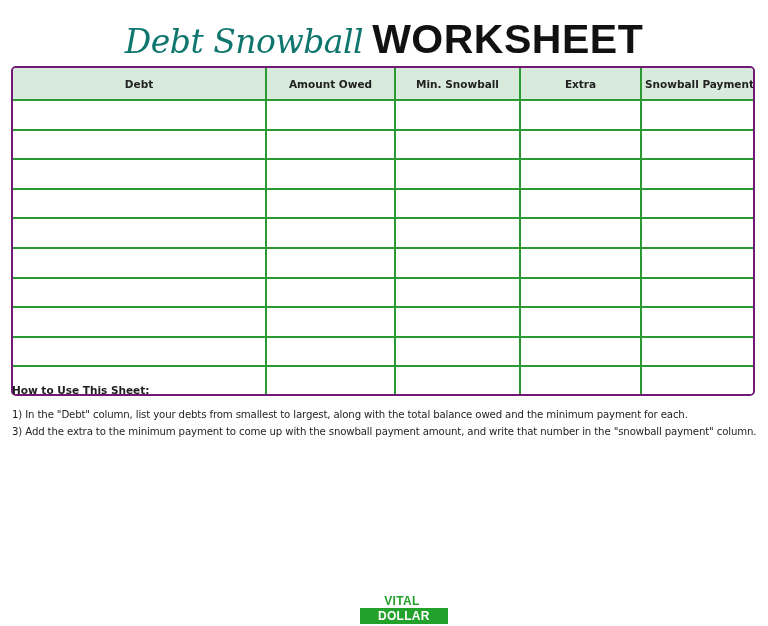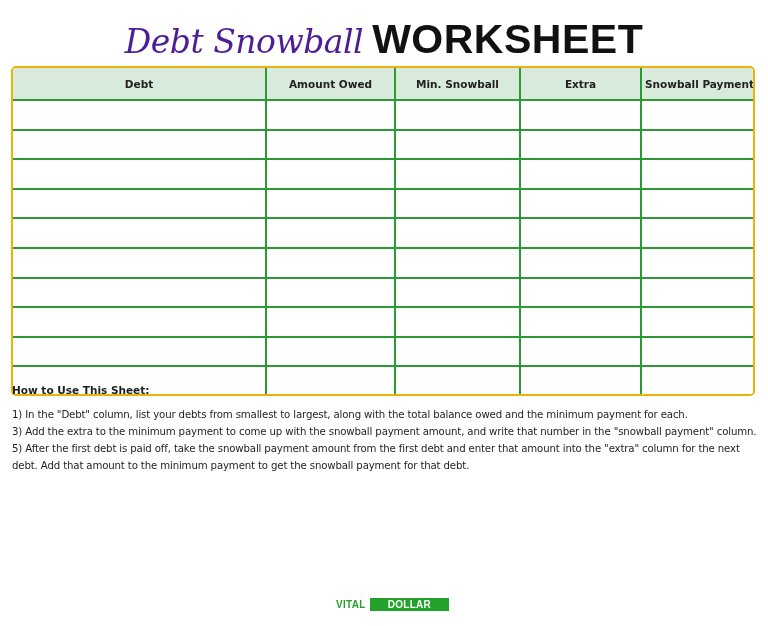--- a/index.html
+++ b/index.html
@@ -5,30 +5,30 @@
     html, body { margin: 0; padding: 0; }
     body {
       width: 768px; height: 626px; background: #ffffff; position: relative; overflow: hidden;
       font-family: "DejaVu Sans", sans-serif; color: #1a1a1a;
     }
     .title {
       position: absolute; top: 16px; left: 0; width: 768px; text-align: center;
       height: 46px; line-height: 46px; white-space: nowrap;
     }
     .title .script {
-      font-family: "DejaVu Serif", serif; font-style: italic; color: #4c1d95;
+      font-family: "DejaVu Serif", serif; font-style: italic; color: #0f766e;
       font-size: 33px; font-weight: normal; letter-spacing: -0.5px; text-align: right;
     }
     .title .bold {
       font-family: "Liberation Sans", sans-serif; font-weight: 900; color: #111;
       font-size: 41px; letter-spacing: 0.5px; margin-left: 4px;
     }
     .sheet {
       position: absolute; left: 11px; top: 66px; width: 744px; height: 330px;
-      border: 2px solid #eab308; border-radius: 5px; box-sizing: border-box; overflow: hidden;
+      border: 2px solid #701a75; border-radius: 5px; box-sizing: border-box; overflow: hidden;
     }
     table.grid {
       width: 100%; height: 100%; border-collapse: collapse; table-layout: fixed;
     }
     table.grid th, table.grid td {
       border: 2px solid #2c9a33; box-sizing: border-box; padding: 0;
     }
     table.grid tr:first-child th { border-top: none; }
     table.grid tr > *:first-child { border-left: none; }
     table.grid tr > *:last-child { border-right: none; }
@@ -38,23 +38,23 @@
       font-size: 10.5px; font-weight: bold; color: #222; text-align: center;
     }
     table.grid td { height: 29.6px; background: #fff; }
     .howto {
       position: absolute; left: 12px; top: 384px; width: 748px;
       font-family: "DejaVu Sans", sans-serif; font-size: 10.2px; color: #1e1e1e;
     }
     .howto h3 { margin: 0 0 10px 0; font-size: 10.5px; font-weight: bold; }
     .howto p { margin: 0; line-height: 17px; letter-spacing: -0.15px; }
     .logo {
-      position: absolute; left: 336px; top: 594px; height: 20px; white-space: nowrap;
-      font-family: "Liberation Sans", sans-serif; font-weight: bold; font-size: 10px;
-      display: flex; align-items: center;
+      position: absolute; left: 356px; top: 594px; height: 20px; white-space: nowrap;
+      font-family: "Liberation Sans", sans-serif; font-weight: bold; font-size: 12px;
+      display: flex; align-items: center; flex-direction: column;
     }
     .logo .vital { color: #22a12b; letter-spacing: 0.3px; }
     .logo .dollar {
       background: #22a12b; color: #fff; margin-left: 4px; padding: 1px 18px;
       letter-spacing: 0.3px; position: relative;
     }
   </style>
 </head>
 <body>
 
@@ -153,19 +153,18 @@
           <td></td>
         </tr>
       </tbody>
   </table>
 </div>
 
 <div class="howto">
   <h3>How to Use This Sheet:</h3>
   <p>1) In the "Debt" column, list your debts from smallest to largest, along with the total balance owed and the minimum payment for each.</p>
   <p>3) Add the extra to the minimum payment to come up with the snowball payment amount, and write that number in the "snowball payment" column.</p>
-  <p>5) After the first debt is paid off, take the snowball payment amount from the first debt and enter that amount into the "extra" column for the next debt. Add that amount to the minimum payment to get the snowball payment for that debt.</p>
 </div>
 
 <div class="logo">
   <span class="vital">VITAL</span>
   <span class="dollar">DOLLAR</span>
 </div>
 
 </body></html>

